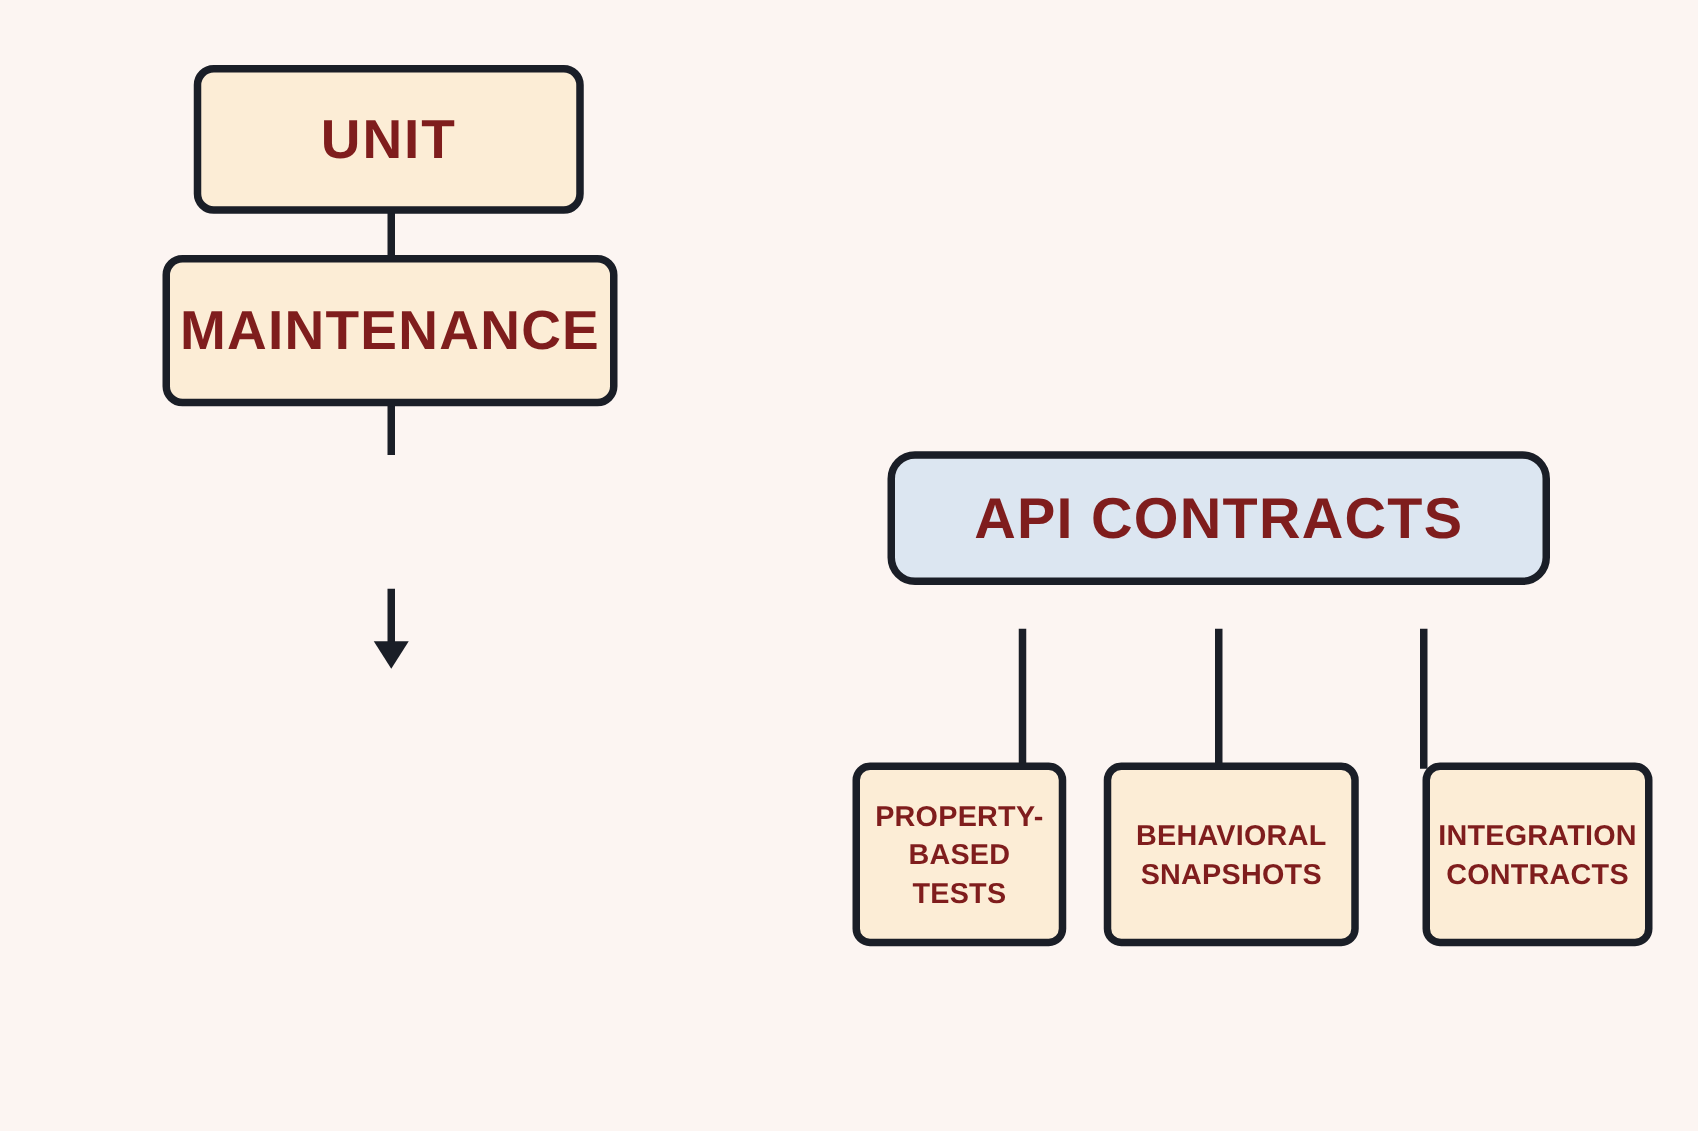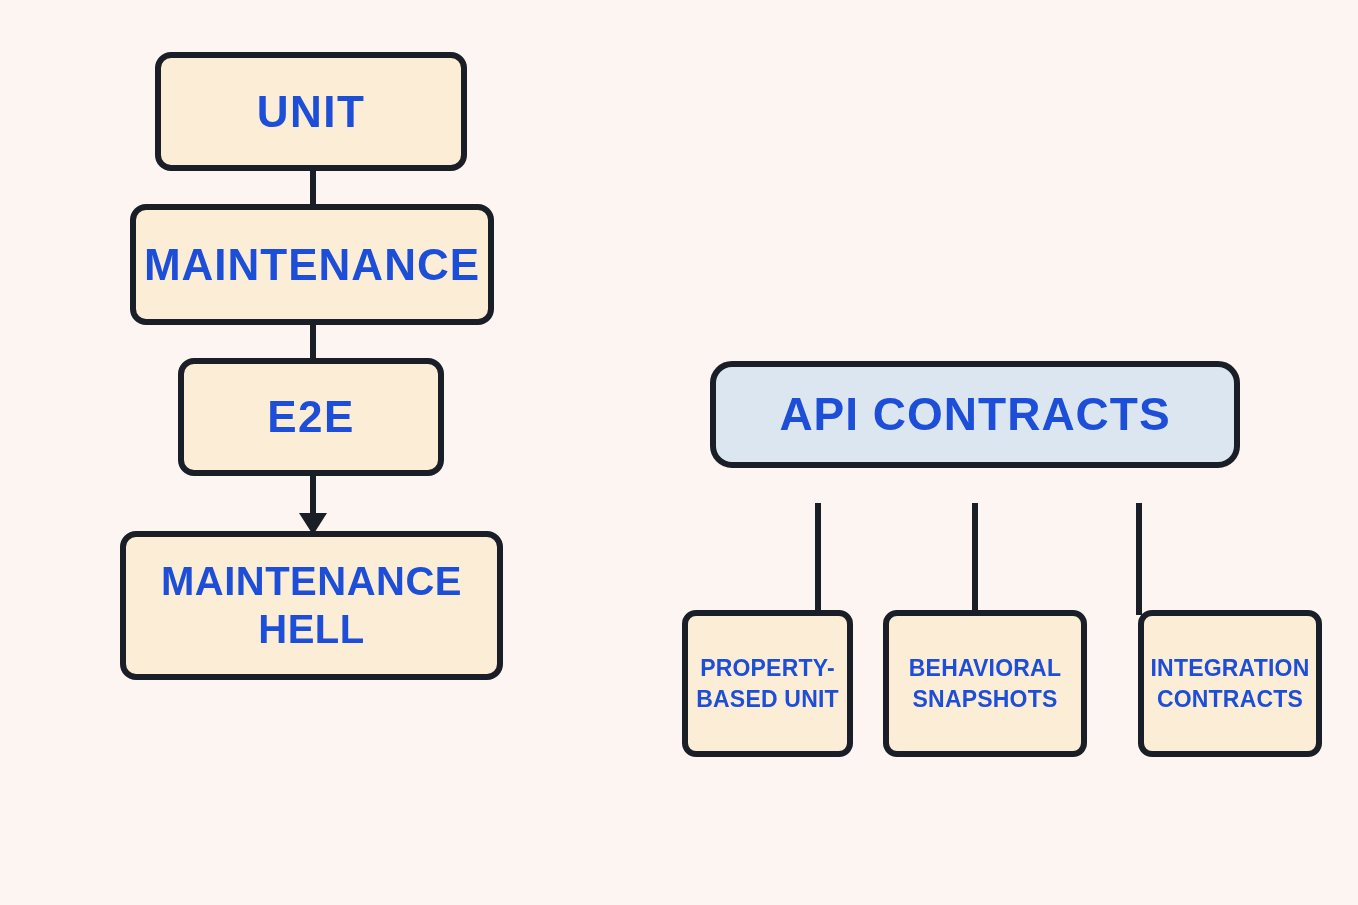--- a/index.html
+++ b/index.html
@@ -26,21 +26,21 @@
   
   .node {
     position: absolute;
     box-sizing: border-box;
     border: 6px solid #1A1E27;
     background: #FCEDD6;
     display: flex;
     align-items: center;
     justify-content: center;
     text-align: center;
-    color: #1d4ed8;
+    color: #7f1d1d;
     font-weight: bold;
     letter-spacing: 0.5px;
     line-height: 1.18;
     z-index: 2;
   }
   .node.blue {
     background: #DCE6F1;
   }
 
   
@@ -138,29 +138,27 @@
 
   <div class="edge edge-v" id="edge-unit-integration"></div>
   <div class="edge edge-v" id="edge-integration-e2e"></div>
   <div class="edge edge-v" id="edge-e2e-maintenance"></div>
   <div id="arrowhead-maintenance"></div>
 
   <div class="node" id="node-unit">UNIT</div>
 
   <div class="node" id="node-integration">MAINTENANCE</div>
 
-  <div class="node" id="node-e2e">E2E</div>
 
-  <div class="node" id="node-maintenance-hell">MAINTENANCE HELL</div>
 
   <div class="edge edge-v" id="edge-api-property"></div>
   <div class="edge edge-v" id="edge-api-behavioral"></div>
   <div class="edge edge-v" id="edge-api-integration"></div>
 
   <div class="node blue" id="node-api-contracts">API CONTRACTS</div>
 
-  <div class="node leaf" id="node-property-based-tests">PROPERTY-BASED UNIT</div>
+  <div class="node leaf" id="node-property-based-tests">PROPERTY-BASED TESTS</div>
 
   <div class="node leaf" id="node-behavioral-snapshots">BEHAVIORAL SNAPSHOTS</div>
 
   <div class="node leaf" id="node-integration-contracts">INTEGRATION CONTRACTS</div>
 
 </div>
 
 </body></html>

